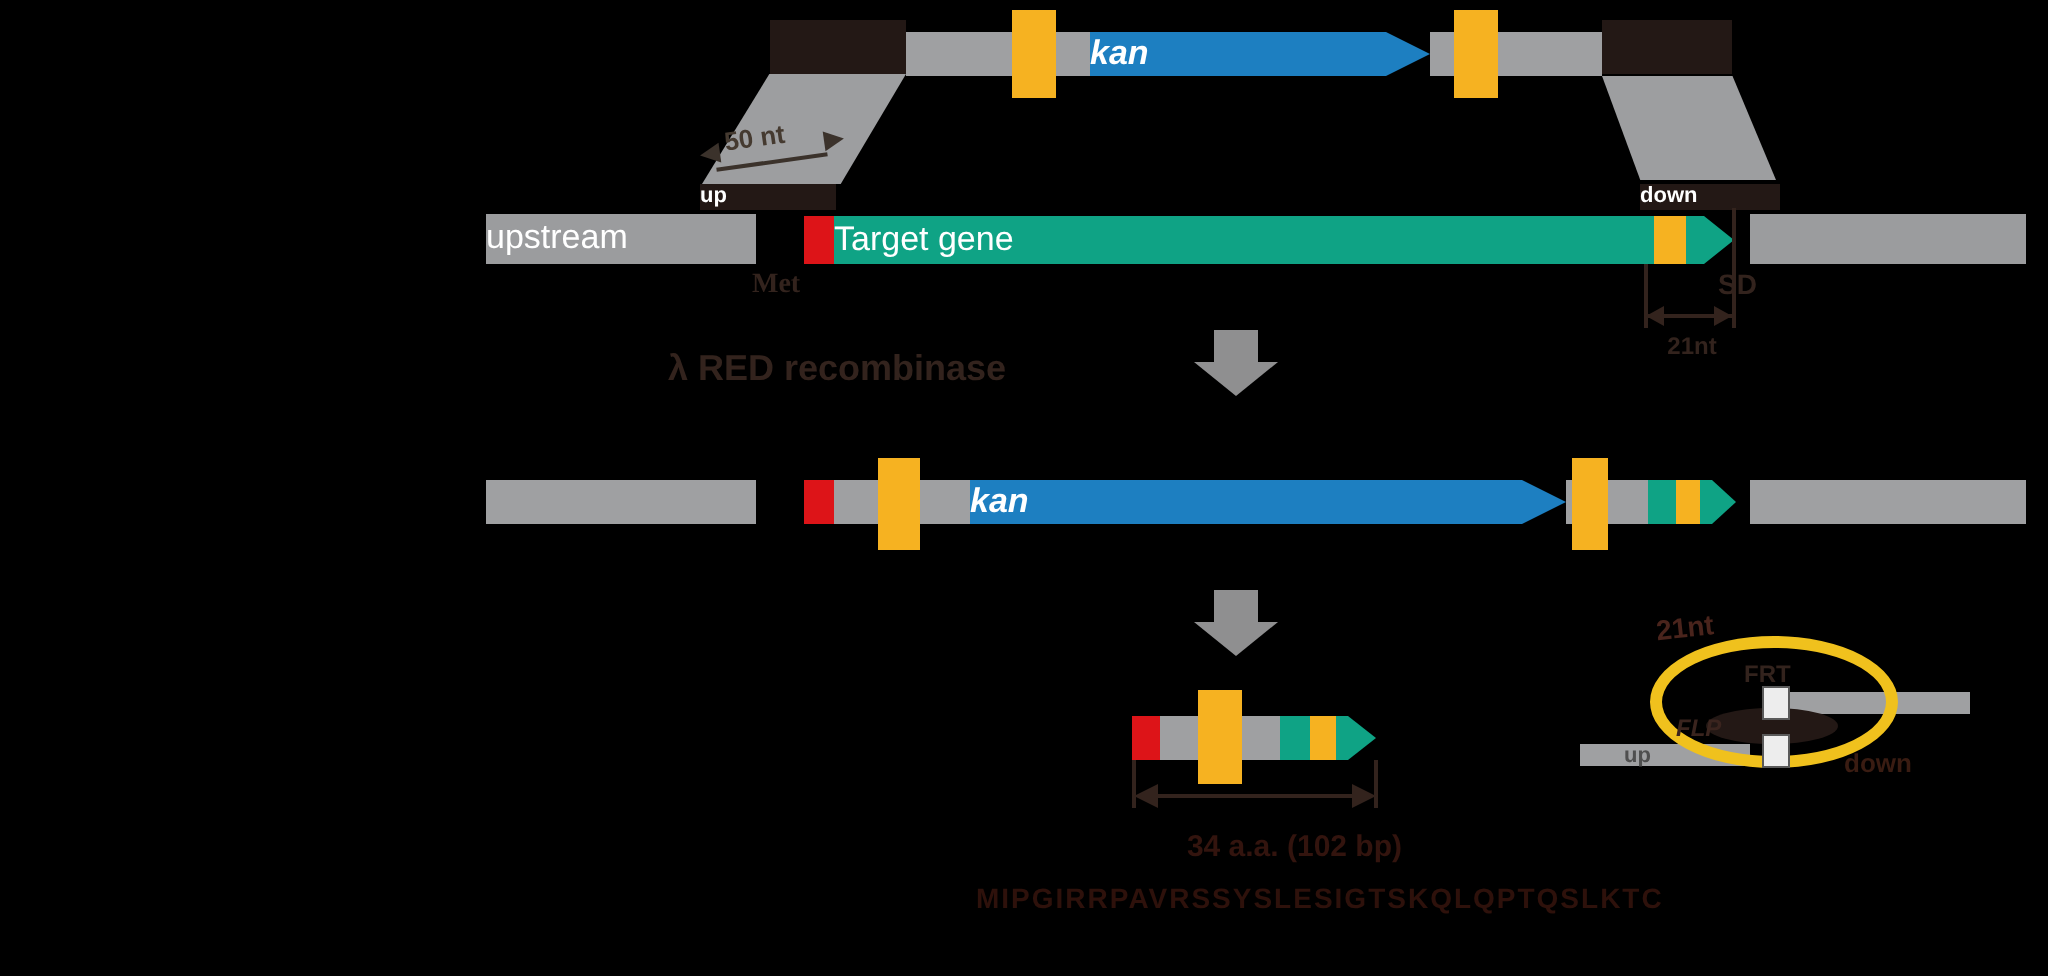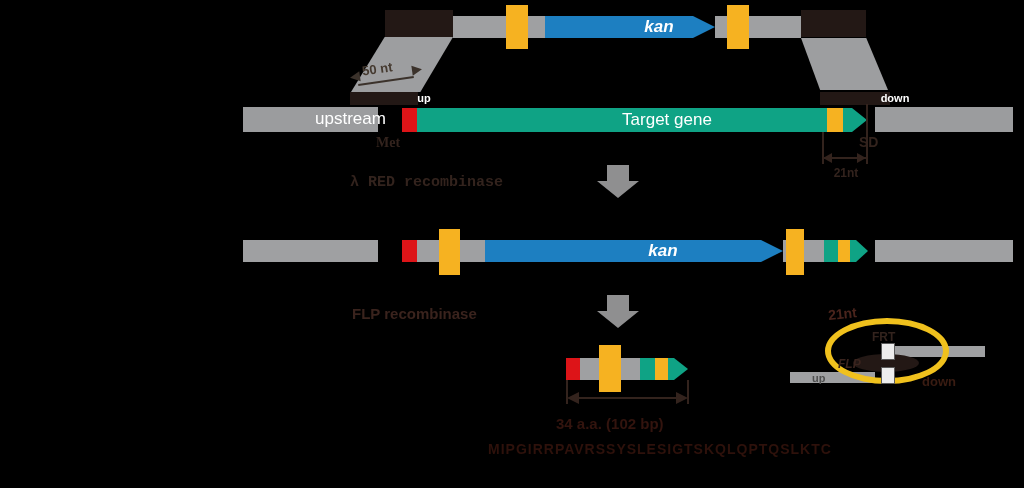--- a/index.html
+++ b/index.html
@@ -3,21 +3,21 @@
 <meta charset="utf-8">
 <style>
   html,body{margin:0;padding:0;background:#000;}
   #stage{position:relative;width:1024px;height:488px;background:#000;overflow:hidden;
          font-family:"Liberation Sans", sans-serif;}
   .abs{position:absolute;}
   .bar{position:absolute;height:22px;background:#9fa0a2;}
   .darkbox{position:absolute;background:#231815;}
   .frt{position:absolute;background:#f6b221;}
   .tri{position:absolute;width:0;height:0;}
-  .whitelbl{position:absolute;color:#ffffff;text-align:center;padding-left:40px;}
+  .whitelbl{position:absolute;color:#ffffff;text-align:left;}
   .darklbl{position:absolute;color:#33231d;font-weight:bold;}
   .redlbl{position:absolute;color:#3a1a12;font-weight:bold;}
   .vline{position:absolute;width:2px;background:#33231d;}
   .hline{position:absolute;height:2px;background:#33231d;}
   .stepArrowShaft{position:absolute;width:22px;height:16px;background:#8f8f90;}
   .stepArrowHead{position:absolute;width:0;height:0;border-left:21px solid transparent;
                  border-right:21px solid transparent;border-top:17px solid #8f8f90;}
   .para{position:absolute;background:#9d9ea0;}
   .seq{letter-spacing:1px;}
 </style>
@@ -64,61 +64,60 @@
   <div class="darklbl" style="left:376px;top:135px;width:44px;font-size:14px;font-family:Liberation Serif, serif;">Met</div>
   <div class="darklbl" style="left:823px;top:134px;width:30px;font-size:14px;margin-left:36px;">SD</div>
 
   <div class="vline" style="left:822px;top:132px;height:32px;"></div>
   <div class="vline" style="left:866px;top:104px;height:60px;"></div>
   <div class="hline" style="left:824px;top:157px;width:42px;"></div>
   <div class="tri" style="left:823px;top:153px;border-top:5px solid transparent;border-bottom:5px solid transparent;border-right:9px solid #33231d;"></div>
   <div class="tri" style="left:857px;top:153px;border-top:5px solid transparent;border-bottom:5px solid transparent;border-left:9px solid #33231d;"></div>
   <div class="darklbl" style="left:824px;top:166px;width:44px;font-size:12px;text-align:center;">21nt</div>
 
-  <div class="darklbl" style="left:350px;top:174px;width:200px;font-size:15px;font-family:Liberation Mono, monospace;">λ RED recombinase</div>
+  <div class="darklbl" style="left:334px;top:174px;width:200px;font-size:18px;">λ RED recombinase</div>
   <div>
     <div class="stepArrowShaft" style="left:607px;top:165px;"></div>
     <div class="stepArrowHead" style="left:597px;top:181px;"></div>
   </div>
 
   <div class="bar" style="left:243px;top:240px;width:135px;"></div>
   <div class="abs" style="left:402px;top:240px;width:15px;height:22px;background:#dd1418;"></div>
   <div class="bar" style="left:417px;top:240px;width:68px;"></div>
   <div class="abs" style="left:485px;top:240px;width:276px;height:22px;background:#1d7fc1;"></div>
   <div class="tri" style="left:761px;top:240px;border-top:11px solid transparent;border-bottom:11px solid transparent;border-left:22px solid #1d7fc1;"></div>
   <div class="whitelbl" style="left:485px;top:241px;width:276px;font-size:17px;font-weight:bold;font-style:italic;">kan</div>
   <div class="bar" style="left:783px;top:240px;width:41px;"></div>
   <div class="abs" style="left:824px;top:240px;width:14px;height:22px;background:#0fa385;"></div>
   <div class="abs" style="left:838px;top:240px;width:12px;height:22px;background:#f6b221;"></div>
   <div class="abs" style="left:850px;top:240px;width:6px;height:22px;background:#0fa385;"></div>
   <div class="tri" style="left:856px;top:240px;border-top:11px solid transparent;border-bottom:11px solid transparent;border-left:12px solid #0fa385;"></div>
   <div class="bar" style="left:875px;top:240px;width:138px;"></div>
   <div class="frt" style="left:439px;top:229px;width:21px;height:46px;"></div>
   <div class="frt" style="left:786px;top:229px;width:18px;height:46px;"></div>
 
-  <div class="darklbl" style="left:352px;top:305px;width:180px;font-size:15px;color:#3a231d;">FLP recombinase</div>
   <div>
     <div class="stepArrowShaft" style="left:607px;top:295px;"></div>
     <div class="stepArrowHead" style="left:597px;top:311px;"></div>
   </div>
 
   <div class="abs" style="left:566px;top:358px;width:14px;height:22px;background:#dd1418;"></div>
   <div class="bar" style="left:580px;top:358px;width:60px;"></div>
   <div class="abs" style="left:640px;top:358px;width:15px;height:22px;background:#0fa385;"></div>
   <div class="abs" style="left:655px;top:358px;width:13px;height:22px;background:#f6b221;"></div>
   <div class="abs" style="left:668px;top:358px;width:6px;height:22px;background:#0fa385;"></div>
   <div class="tri" style="left:674px;top:358px;border-top:11px solid transparent;border-bottom:11px solid transparent;border-left:14px solid #0fa385;"></div>
   <div class="frt" style="left:599px;top:345px;width:22px;height:47px;"></div>
 
   <div class="vline" style="left:566px;top:380px;height:24px;"></div>
   <div class="vline" style="left:687px;top:380px;height:24px;"></div>
   <div class="hline" style="left:572px;top:397px;width:110px;"></div>
   <div class="tri" style="left:567px;top:392px;border-top:6px solid transparent;border-bottom:6px solid transparent;border-right:12px solid #33231d;"></div>
   <div class="tri" style="left:676px;top:392px;border-top:6px solid transparent;border-bottom:6px solid transparent;border-left:12px solid #33231d;"></div>
-  <div class="redlbl" style="left:556px;top:415px;width:145px;font-size:15px;text-align:left;color:#33140e;">34 a.a. (102 bp)</div>
+  <div class="redlbl" style="left:556px;top:415px;width:145px;font-size:15px;text-align:right;color:#33140e;">34 a.a. (102 bp)</div>
   <div class="redlbl seq" style="left:488px;top:441px;width:360px;font-size:14px;color:#2e110b;">MIPGIRRPAVRSSYSLESIGTSKQLQPTQSLKTC</div>
 
   <div class="bar" style="left:790px;top:372px;width:85px;height:11px;"></div>
   <div class="bar" style="left:893px;top:346px;width:92px;height:11px;"></div>
   <div class="abs" style="left:825px;top:318px;width:112px;height:54px;border:6px solid #f0c11d;border-radius:50%;"></div>
   <div class="abs" style="left:853px;top:354px;width:66px;height:18px;background:#231815;border-radius:50%;"></div>
   <div class="redlbl" style="left:838px;top:357px;width:40px;font-size:12px;color:#3a241e;font-style:italic;">FLP</div>
   <div class="abs" style="left:881px;top:343px;width:12px;height:15px;background:#ededed;border:1px solid #5a5a5a;"></div>
   <div class="abs" style="left:881px;top:367px;width:12px;height:15px;background:#ededed;border:1px solid #5a5a5a;"></div>
   <div class="darklbl" style="left:872px;top:330px;width:34px;font-size:12px;">FRT</div>

